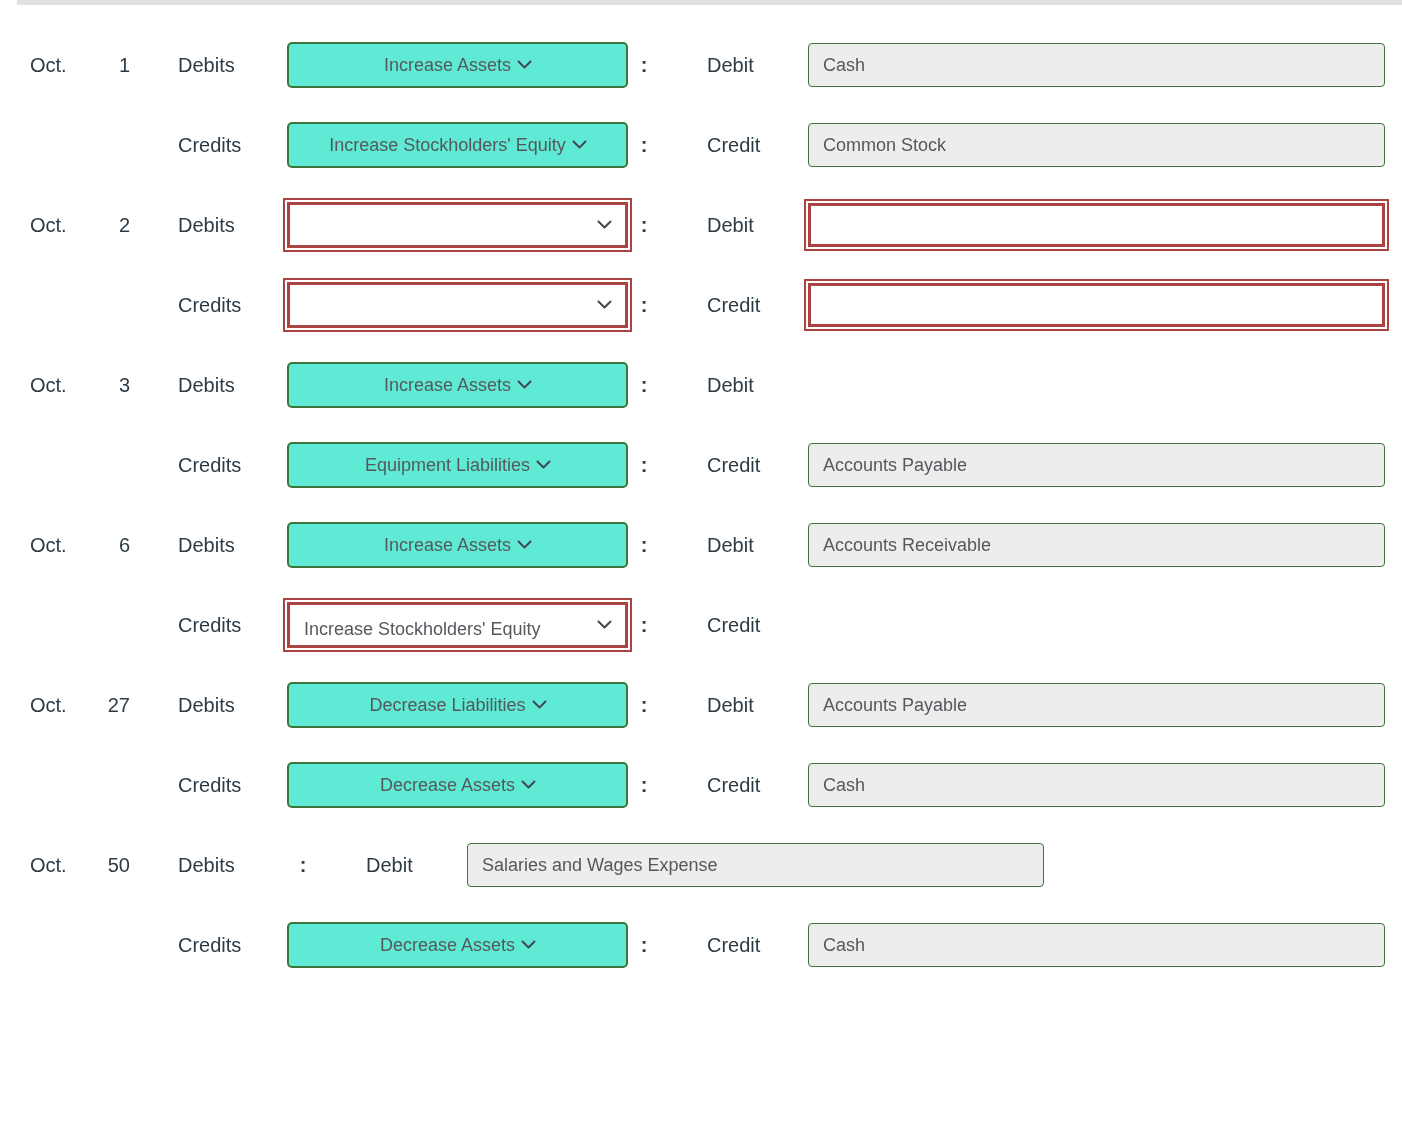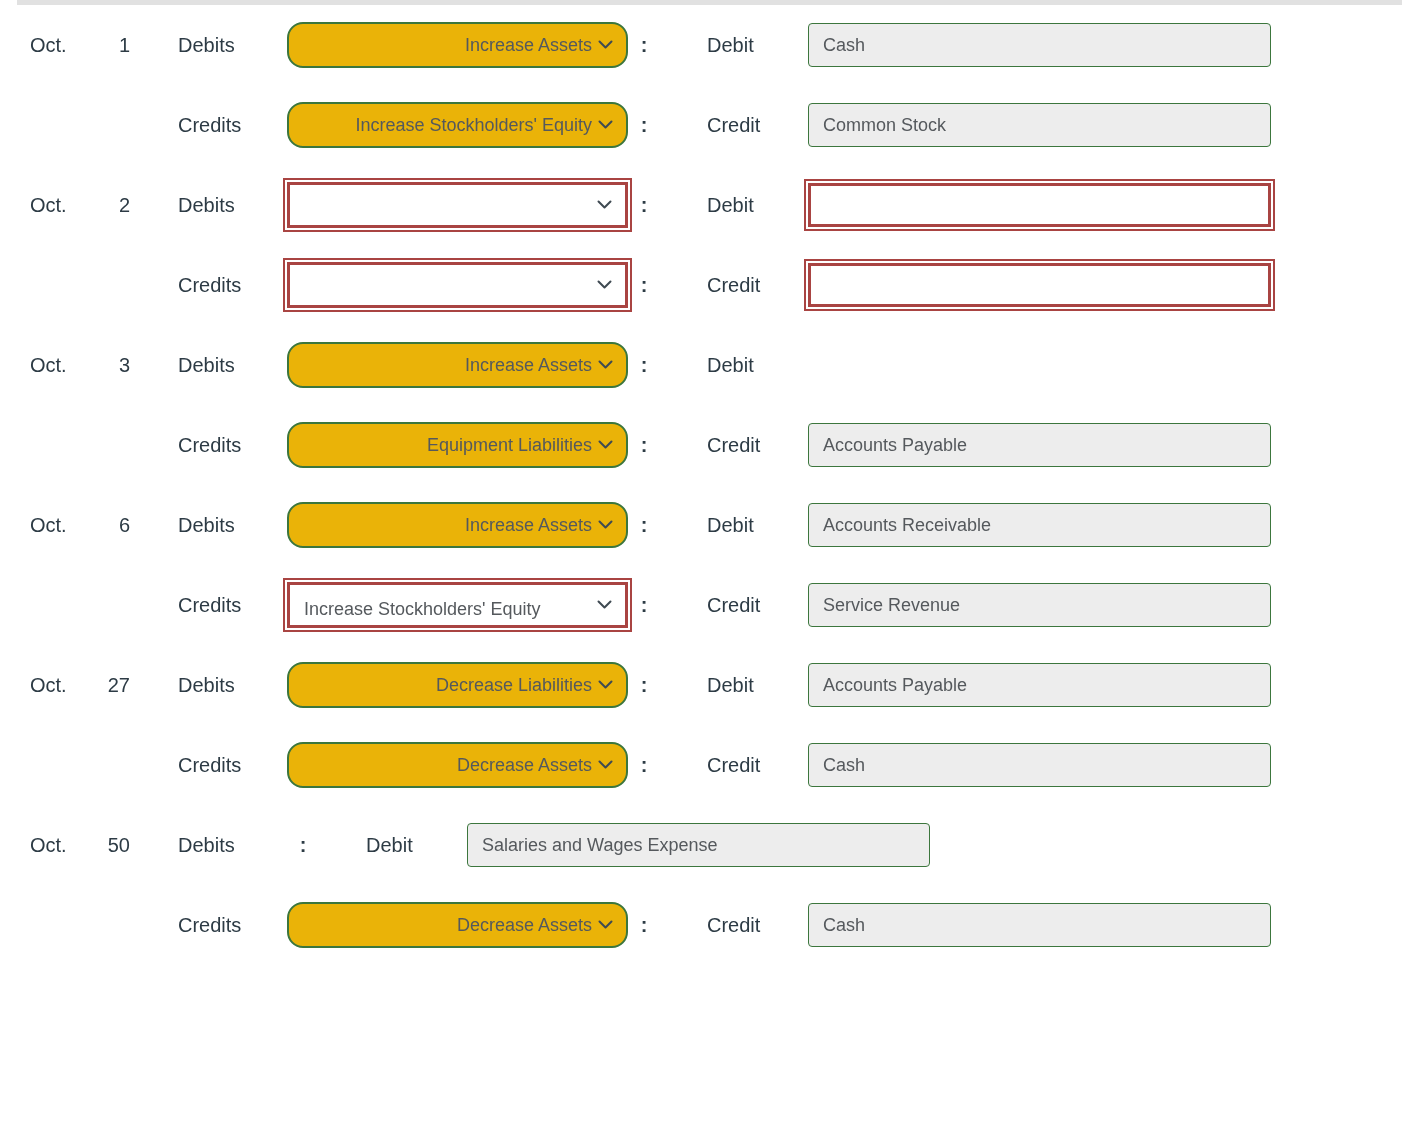--- a/index.html
+++ b/index.html
@@ -7,55 +7,55 @@
     width: 1402px; height: 1125px;
     background: #ffffff;
     font-family: "Liberation Sans", sans-serif;
     position: relative;
     overflow: hidden;
   }
   .top-strip {
     position: absolute; top: 0; left: 17px; right: 0; height: 5px;
     background: #e1e1e1;
   }
-  .page { padding-top: 22px; }
+  .page { padding-top: 22px; margin-top: 20px; }
   .group { margin-bottom: 32px; }
   .line { display: flex; align-items: center; height: 46px; margin-bottom: 34px; }
   .c { color: #2d3b45; font-size: 20px; line-height: 1; }
   .c-month { margin-left: 30px; width: 48px; }
   .c-day   { width: 52px; text-align: right; }
   .c-entlabel { margin-left: 48px; width: 109px; }
   .c-colon { margin-left: 6px; width: 20px; text-align: center; font-weight: 600; }
   .c-drcr  { margin-left: 53px; width: 101px; }
 
   .select {
     width: 341px; height: 46px; box-sizing: border-box;
-    border: 2px solid #3c763d; border-radius: 16px;
-    background: #eab308;
-    display: flex; align-items: center; justify-content: flex-end;
+    border: 2px solid #3c763d; border-radius: 5px;
+    background: #5eead4;
+    display: flex; align-items: center; justify-content: center;
     padding: 0 13px 0 14px;
     overflow: hidden;
     cursor: default;
     flex: none;
   }
   .sel-text {
     font-size: 18px; color: #55595d; white-space: nowrap;
     overflow: hidden;
   }
   .chev { flex: none; margin-left: 6px; display: flex; align-items: center; }
   .select.error {
     background: #ffffff;
     border: 3px solid #a94442; border-radius: 0;
     outline: 2px solid #a94442; outline-offset: 2px;
     justify-content: space-between;
   }
   .select.error .sel-text { transform: translateY(4px); }
 
   .acct {
-    width: 463px; height: 44px; box-sizing: border-box;
+    width: 577px; height: 44px; box-sizing: border-box;
     border: 1px solid #3c763d; border-radius: 4px;
     background: #ededed;
     padding: 0 14px;
     font-family: inherit; font-size: 18px; color: #55595d;
     flex: none;
   }
   .acct.error {
     background: #ffffff;
     border: 3px solid #a94442; border-radius: 0;
     outline: 2px solid #a94442; outline-offset: 2px;
@@ -196,21 +196,20 @@
       <div class="select error">
         <span class="sel-text">Increase Stockholders' Equity</span>
         <span class="chev">
           <svg width="15" height="10" viewBox="0 0 15 10">
               <path d="M1.5 1.5l6 6 6-6" fill="none" stroke="#3f4a52" stroke-width="2" stroke-linecap="round" stroke-linejoin="round"></path>
             </svg>
         </span>
       </div>
       <div class="c c-colon">:</div>
       <div class="c c-drcr">Credit</div>
-      <input class="acct" type="text" readonly="" value="Service Revenue" style="">
     </div>
   </section>
 
   <section class="group">
     <div class="line">
       <div class="c c-month">Oct.</div>
       <div class="c c-day">27</div>
       <div class="c c-entlabel">Debits</div>
       <div class="select">
         <span class="sel-text">Decrease Liabilities</span>

